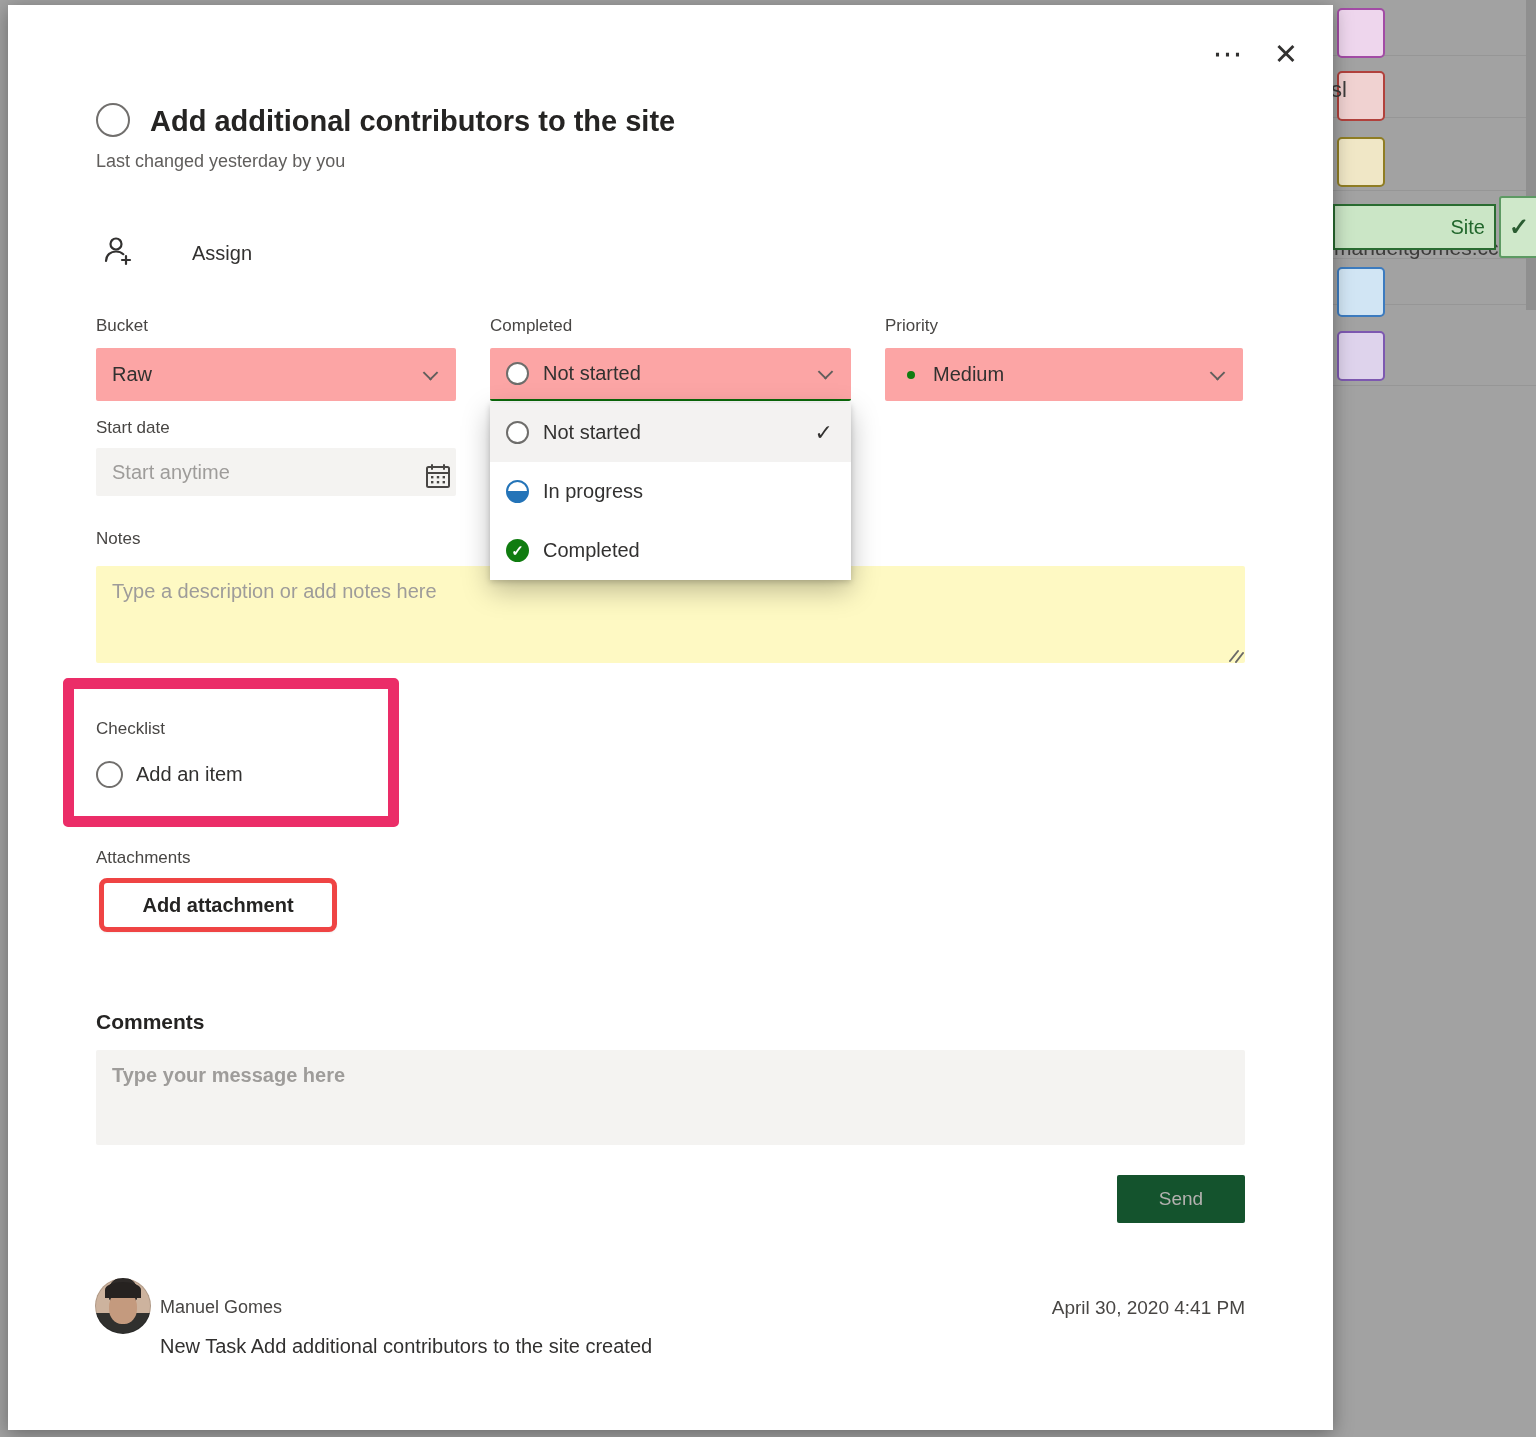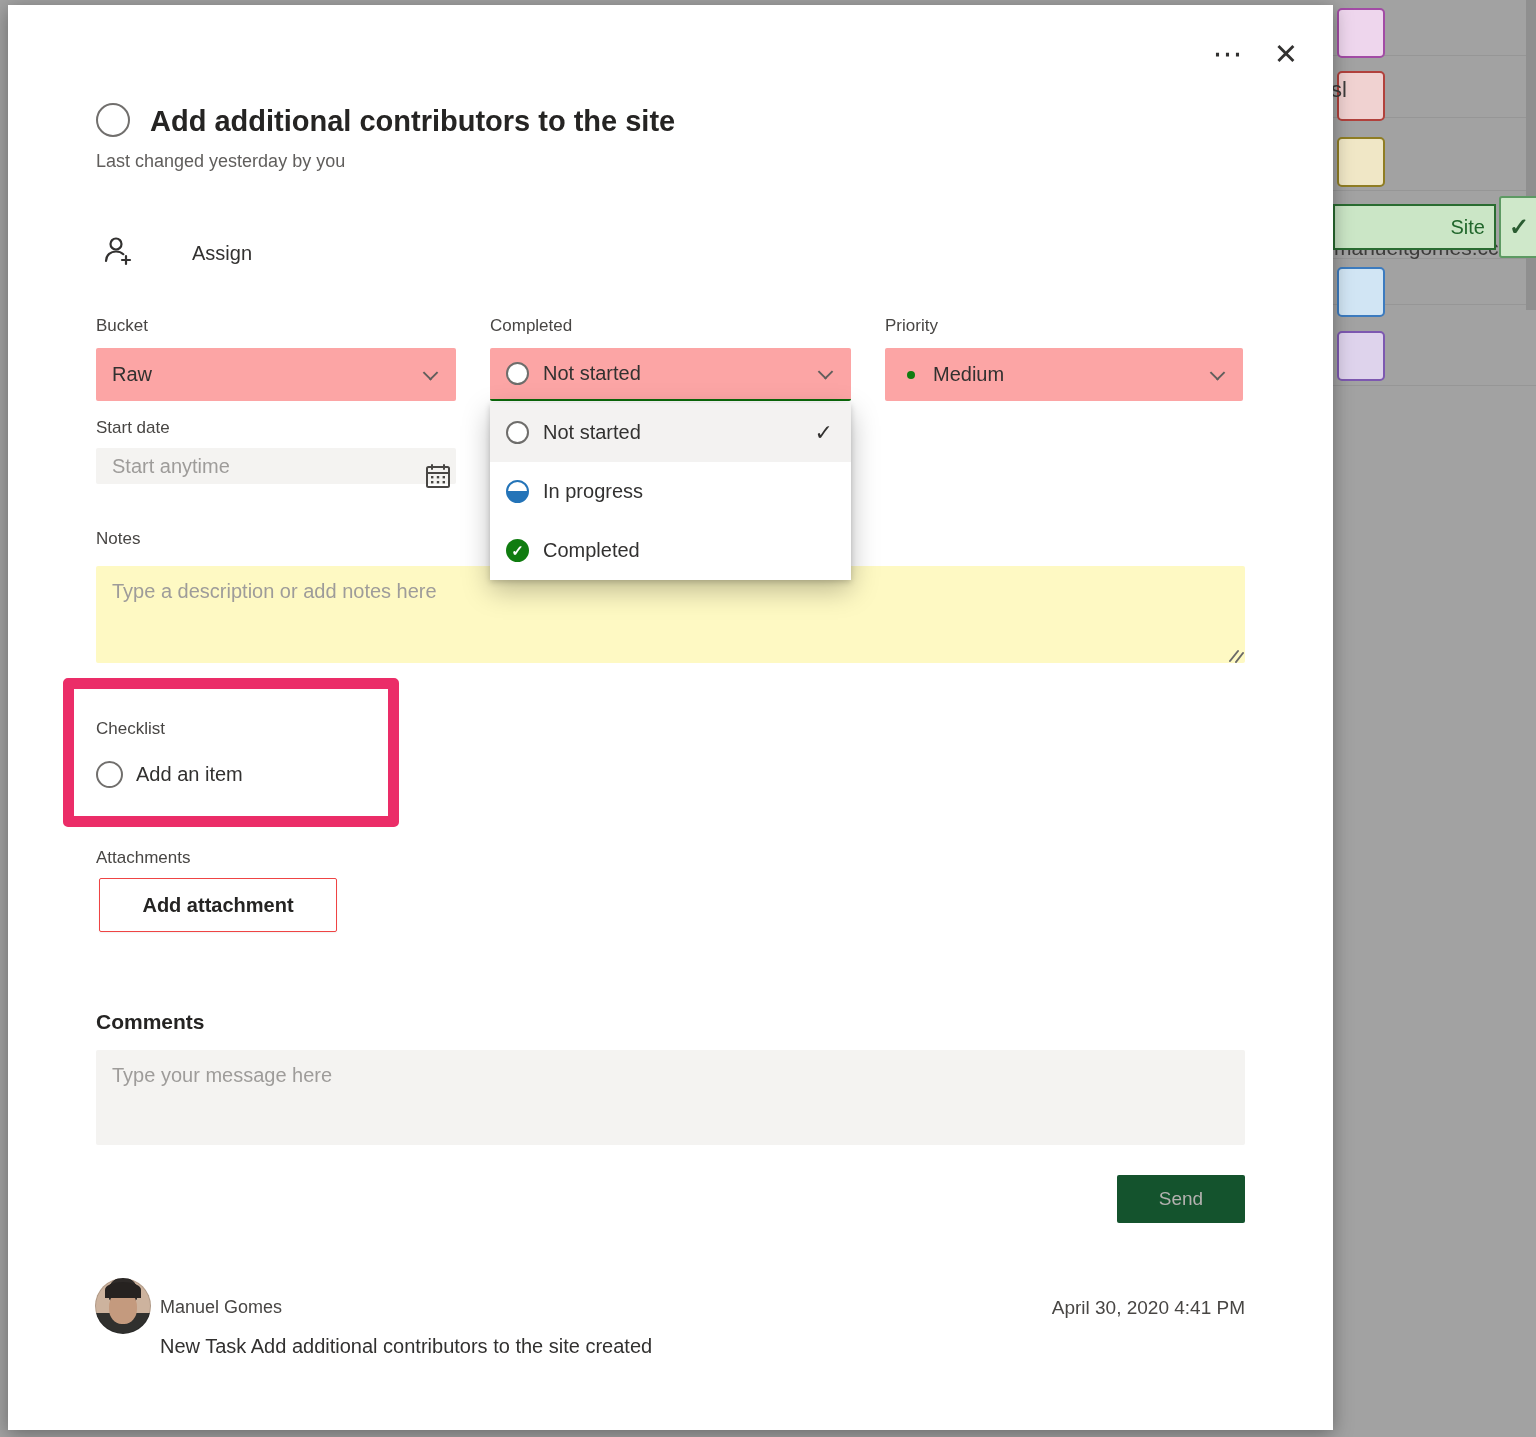--- a/index.html
+++ b/index.html
@@ -49,21 +49,21 @@
   .select { position:absolute; height:53px; background:#fca5a5; border-radius:2px; display:flex;
             align-items:center; padding:0 16px; cursor:pointer; font-size:20px; color:#323130; }
   .chevron { position:absolute; right:20px; top:50%; width:11px; height:11px; border-right:2px solid #605e5c;
              border-bottom:2px solid #605e5c; transform:translateY(-70%) rotate(45deg); }
   .circle-icon { width:23px; height:23px; border-radius:50%; border:2px solid #6e6d6b; background:#fff; flex:none; }
   .gap14 { margin-left:14px; }
 
   .progress-select { border-bottom:2px solid #0b6a0b; }
   .priority-dot { width:8px; height:8px; border-radius:50%; background:#107c10; margin-left:6px; flex:none; }
 
-  .date-input { position:absolute; left:88px; top:443px; width:360px; height:36px; background:#f4f3f1;
+  .date-input { position:absolute; left:88px; top:443px; width:360px; height:48px; background:#f4f3f1;
                 border:none; border-radius:2px; font-family:"Liberation Sans",sans-serif; font-size:20px;
                 color:#323130; padding:0 48px 0 16px; }
   .date-input::placeholder { color:#9e9c9a; }
   .calendar-icon { position:absolute; left:416px; top:457px; }
 
   
   .menu { position:absolute; left:482px; top:398px; width:361px; background:#ffffff; z-index:20;
           box-shadow:0 10px 26px rgba(0,0,0,.26), 0 2px 6px rgba(0,0,0,.18); }
   .menu-item { height:59px; display:flex; align-items:center; padding:0 18px 0 16px; font-size:20px;
                color:#323130; cursor:pointer; position:relative; }
@@ -83,28 +83,28 @@
 
   .highlight-rect { position:absolute; left:55px; top:673px; width:336px; height:149px;
                     border:11px solid #eb2d68; border-radius:5px; pointer-events:none; }
   .checklist-label { position:absolute; left:88px; top:714px; font-size:17px; color:#484644; }
   .add-item-row { position:absolute; left:88px; top:756px; display:flex; align-items:center; gap:13px; cursor:pointer; }
   .add-item-row .circ { width:27px; height:27px; border-radius:50%; border:2px solid #716f6d; background:#fff; }
   .add-item-row .label { font-size:20px; color:#323130; }
 
   .attachments-label { position:absolute; left:88px; top:843px; font-size:17px; color:#484644; }
   .attach-btn { position:absolute; left:91px; top:873px; width:238px; height:54px; background:#fff;
-                border:1px solid #ef4444; border-radius:2px; font-family:"Liberation Sans",sans-serif;
+                border:5px solid #ef4444; border-radius:8px; font-family:"Liberation Sans",sans-serif;
                 font-size:20px; font-weight:bold; color:#252423; cursor:pointer;
                 box-shadow:0 1px 2px rgba(0,0,0,.06); }
 
   .comments-heading { position:absolute; left:88px; top:1005px; font-size:21px; font-weight:bold; color:#252423; }
   .comments-area { position:absolute; left:88px; top:1045px; width:1149px; height:95px; background:#f4f3f1;
                    border:none; border-radius:2px; resize:none; font-family:"Liberation Sans",sans-serif;
-                   font-size:20px; color:#323130; padding:14px 16px; }
+                   font-size:20px; color:#323130; padding:14px 16px;font-weight:bold; }
   .send-btn { position:absolute; left:1109px; top:1170px; width:128px; height:48px; background:#14532d;
               border:none; border-radius:2px; font-family:"Liberation Sans",sans-serif; font-size:19px;
               color:#b3b1af; cursor:default; }
 
   .avatar { position:absolute; left:87px; top:1273px; width:56px; height:56px; border-radius:50%; overflow:hidden;
             background:
               radial-gradient(circle at 50% 26%, #2e2a28 0 30%, transparent 31%),
               linear-gradient(to bottom, #cdb39e 0 62%, #30302e 63%);
             box-shadow:inset 0 0 0 1px rgba(0,0,0,.15); }
   .avatar .face { position:absolute; left:14px; top:12px; width:28px; height:34px; border-radius:50% 50% 45% 45%;

